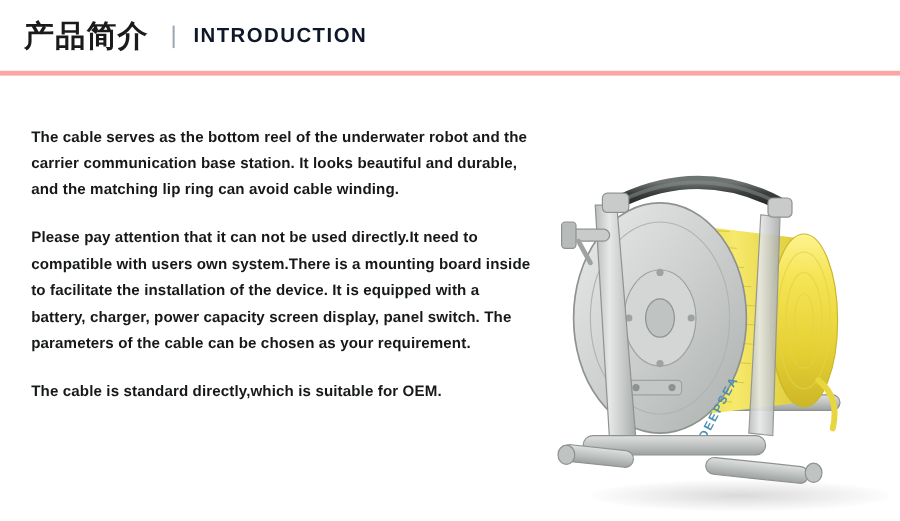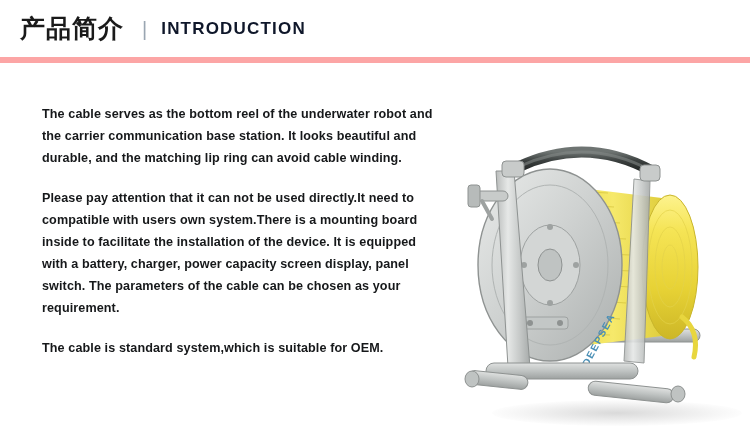--- a/index.html
+++ b/index.html
@@ -21,21 +21,21 @@
     position: relative;
     background: #ffffff;
   }
 
   
   .header {
     height: 63px;
     display: flex;
     align-items: center;
     padding-left: 20px;
-    border-bottom: 6px solid #fca5a5;
+    border-bottom: 4px solid #fca5a5;
   }
   .header-cn {
     font-size: 25px;
     font-weight: bold;
     color: #1a1a1a;
     letter-spacing: 1px;
     line-height: 1;
     font-family: "DejaVu Sans", sans-serif;
   }
   .header-divider {
@@ -57,21 +57,21 @@
   .content {
     position: absolute;
     top: 65px;
     left: 0;
     width: 750px;
     height: 369px;
     display: flex;
   }
   .text-col {
     width: 460px;
-    padding: 38px 18px 10px 42px;
+    padding: 38px 18px 10px 26px;
   }
   .para {
     font-size: 12.6px;
     font-weight: bold;
     color: #16181a;
     line-height: 1.75;
     margin: 0 0 18px 0;
     text-align: left;
     letter-spacing: 0.1px;
   }
@@ -110,21 +110,21 @@
     <span class="header-cn">产品简介</span>
     <span class="header-divider">|</span>
     <span class="header-en">INTRODUCTION</span>
   </div>
 
   <div class="content">
 
     <div class="text-col">
       <p class="para">The cable serves as the bottom reel of the underwater robot and the carrier communication base station. It looks beautiful and durable, and the matching lip ring can avoid cable winding.</p>
       <p class="para">Please pay attention that it can not be used directly.It need to compatible with users own system.There is a mounting board inside to facilitate the installation of the device. It is equipped with a battery, charger, power capacity screen display, panel switch. The parameters of the cable can be chosen as your requirement.</p>
-      <p class="para">The cable is standard system,which is suitable for OEM.</p>
+      <p class="para">The cable is standard directly,which is suitable for OEM.</p>
     </div>
 
     <div class="img-col">
       <div class="shadow-ellipse"></div>
       <div class="photo">
         <svg width="310" height="360" viewBox="0 0 310 360" xmlns="http://www.w3.org/2000/svg">
           <defs>
             <linearGradient id="metalV" x1="0" y1="0" x2="1" y2="0">
               <stop offset="0%" stop-color="#b9bcbb"></stop>
               <stop offset="35%" stop-color="#e6e8e7"></stop>

